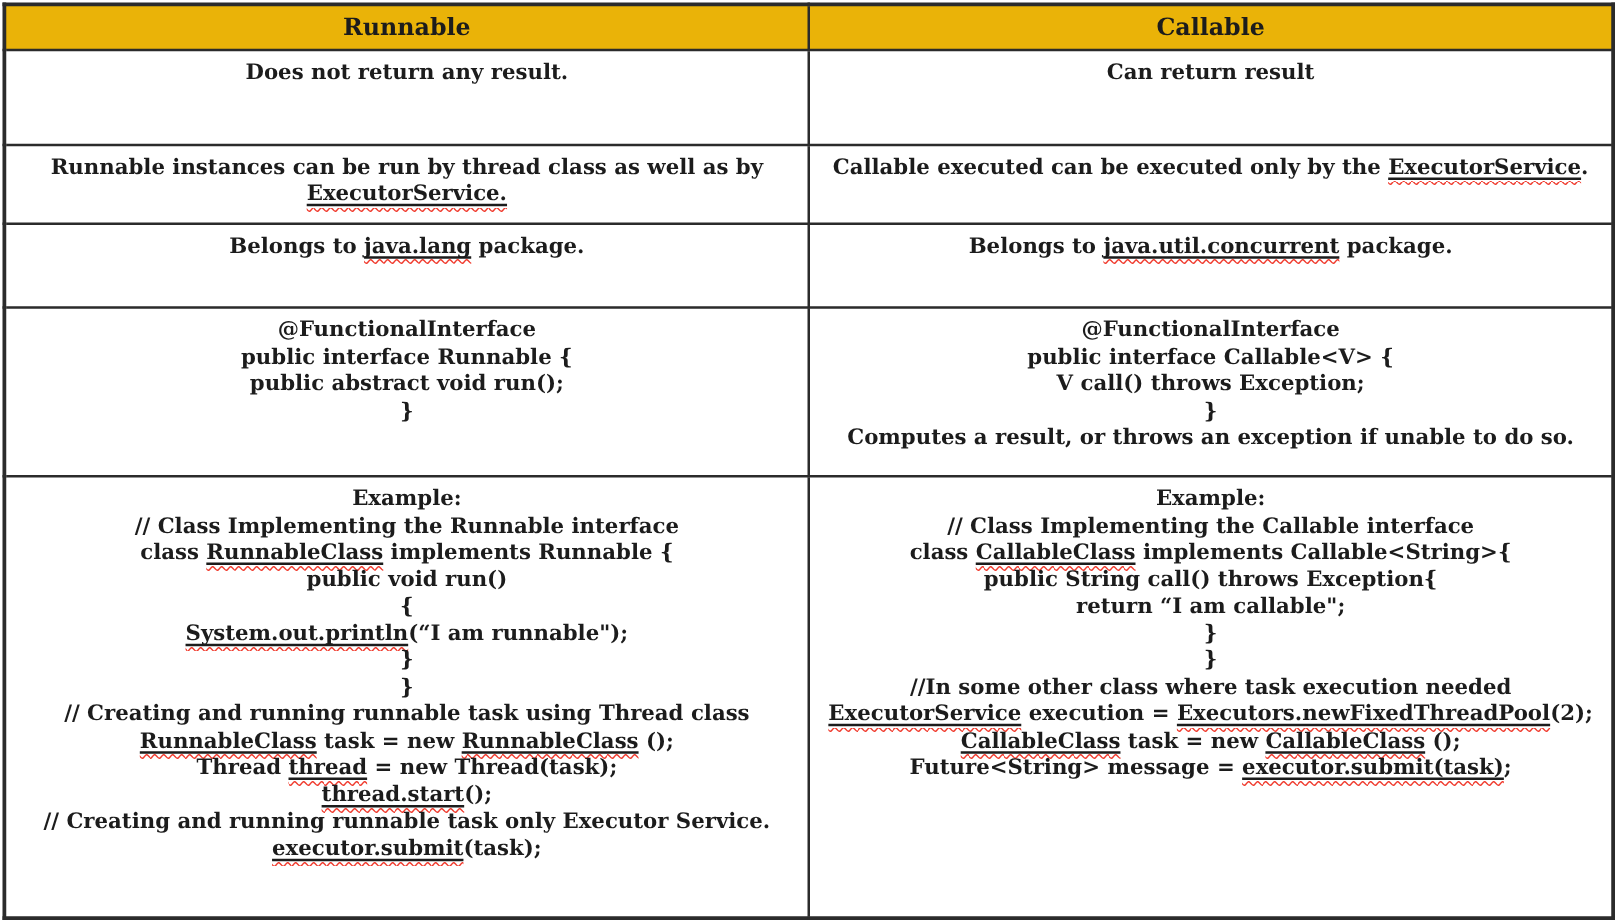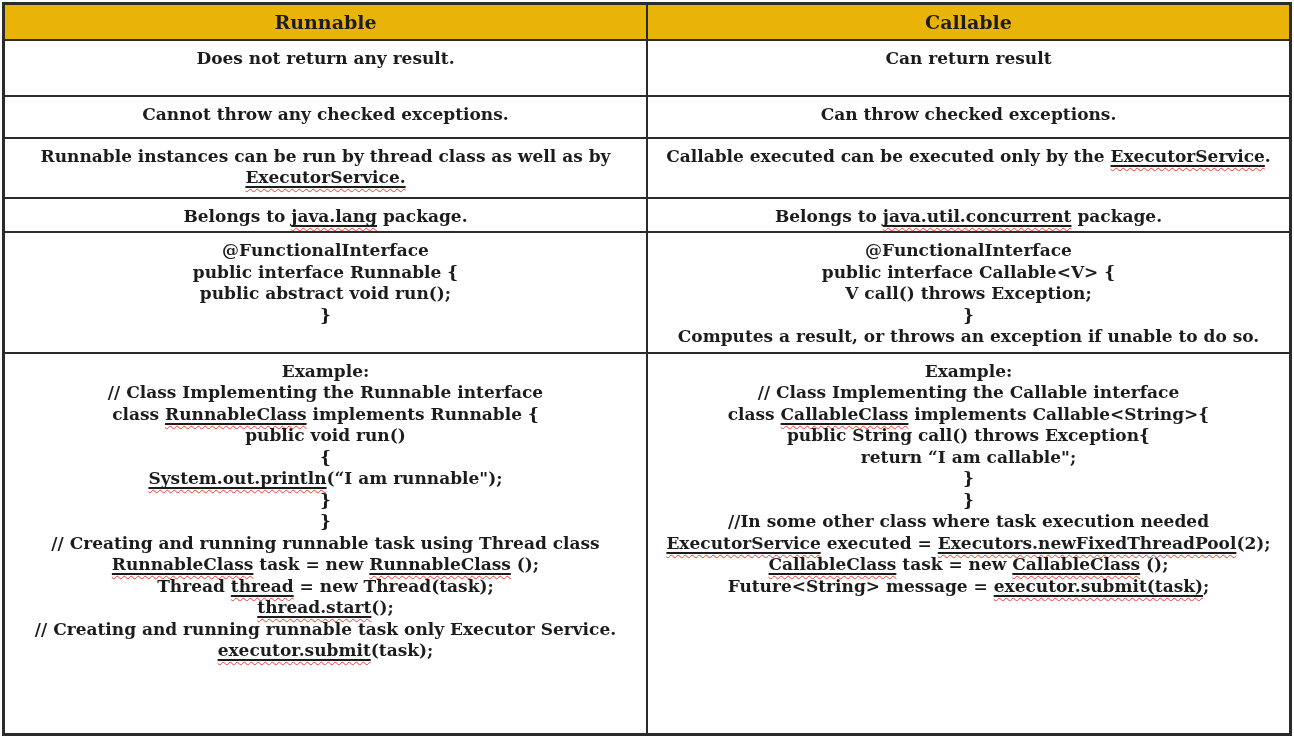--- a/index.html
+++ b/index.html
@@ -35,21 +35,21 @@
     font-size: 19px;
     vertical-align: middle;
     padding: 2px 4px;
   }
   table.cmp td {
     vertical-align: top;
     font-size: 17px;
     line-height: 21.5px;
     padding: 7px 10px 4px 10px;
   }
-  tbody tr:nth-child(1) { height: 56px; }
+  tbody tr:nth-child(1) { height: 68px; }
   tbody tr:nth-child(2) { height: 42px; }
   tbody tr:nth-child(3) { height: 60px; }
   tbody tr:nth-child(4) { height: 28px; }
   tbody tr:nth-child(5) { height: 106px; }
   tbody tr:nth-child(6) { height: auto; }
   .line { white-space: pre-wrap; }
   .squiggle {
     text-decoration-line: underline;
     text-decoration-style: wavy;
     text-decoration-color: #f03b2e;
@@ -78,28 +78,20 @@
         <th>Callable</th>
       </tr>
     </thead>
     <tbody>
         <tr>
           <td>
             <div class="line"><span>Does not return any result.</span></div>
           </td>
           <td>
             <div class="line"><span>Can return result</span></div>
-          </td>
-        </tr>
-        <tr>
-          <td>
-            <div class="line"><span>Cannot throw any checked exceptions.</span></div>
-          </td>
-          <td>
-            <div class="line"><span>Can throw checked exceptions.</span></div>
           </td>
         </tr>
         <tr>
           <td>
             <div class="line"><span>Runnable instances can be run by thread class as well as by</span></div>
             <div class="line"><span class="squiggle"><span class="solid-underline">ExecutorService.</span></span></div>
           </td>
           <td>
             <div class="line"><span>Callable executed can be executed only by the </span><span class="squiggle"><span class="solid-underline">ExecutorService</span></span><span>.</span></div>
           </td>
@@ -146,20 +138,20 @@
           </td>
           <td>
             <div class="line"><span>Example:</span></div>
             <div class="line"><span>// Class Implementing the Callable interface</span></div>
             <div class="line"><span>class </span><span class="squiggle"><span class="solid-underline">CallableClass</span></span><span> implements Callable&lt;String&gt;{</span></div>
             <div class="line"><span>public String call() throws Exception{</span></div>
             <div class="line"><span>return “I am callable";</span></div>
             <div class="line"><span>}</span></div>
             <div class="line"><span>}</span></div>
             <div class="line"><span>//In some other class where task execution needed</span></div>
-            <div class="line"><span class="squiggle"><span class="solid-underline">ExecutorService</span></span><span> executed = </span><span class="squiggle"><span class="solid-underline">Executors.newFixedThreadPool</span></span><span>(2);</span></div>
+            <div class="line"><span class="squiggle"><span class="solid-underline">ExecutorService</span></span><span> execution = </span><span class="squiggle"><span class="solid-underline">Executors.newFixedThreadPool</span></span><span>(2);</span></div>
             <div class="line"><span class="squiggle"><span class="solid-underline">CallableClass</span></span><span> task = new </span><span class="squiggle"><span class="solid-underline">CallableClass</span></span><span> ();</span></div>
             <div class="line"><span>Future&lt;String&gt; message = </span><span class="squiggle"><span class="solid-underline">executor.submit(task)</span></span><span>;</span></div>
           </td>
         </tr>
       </tbody>
   </table>
 </div>
 
 </body></html>

